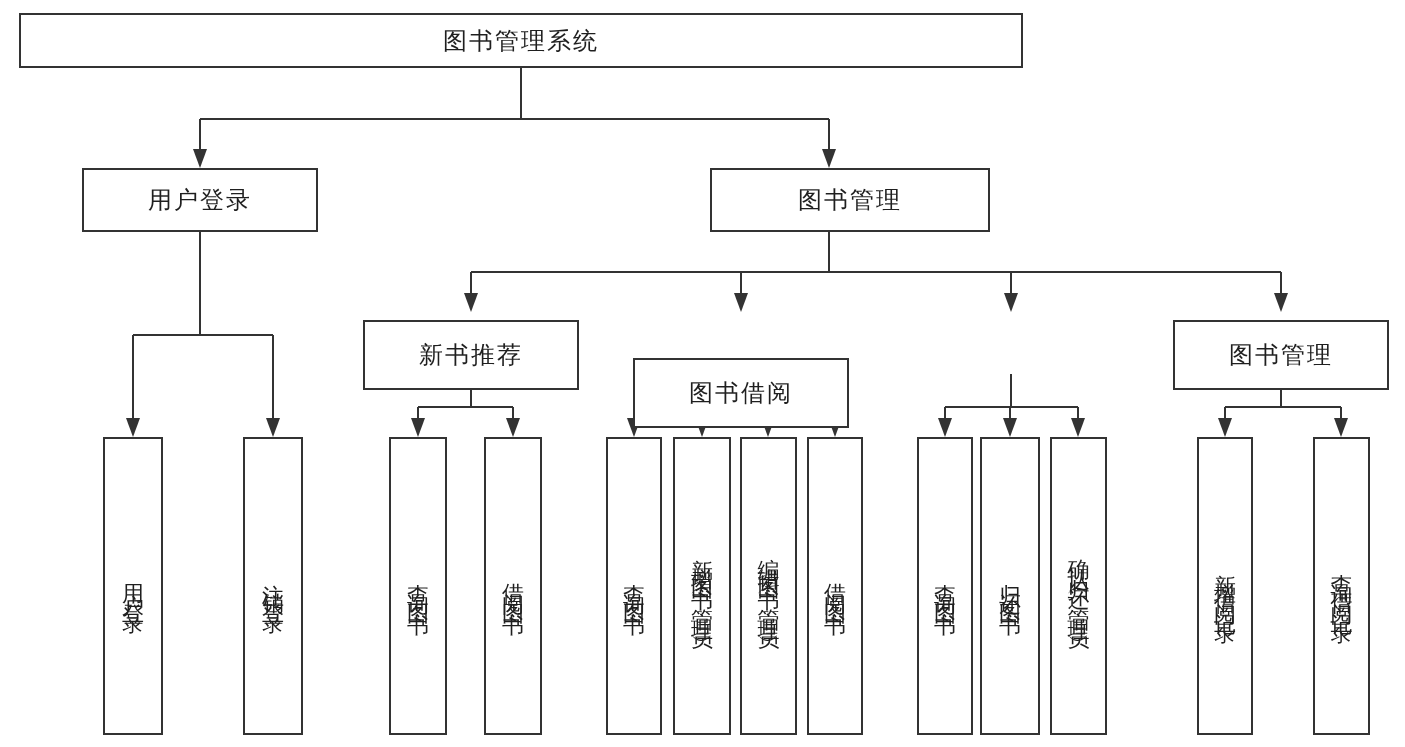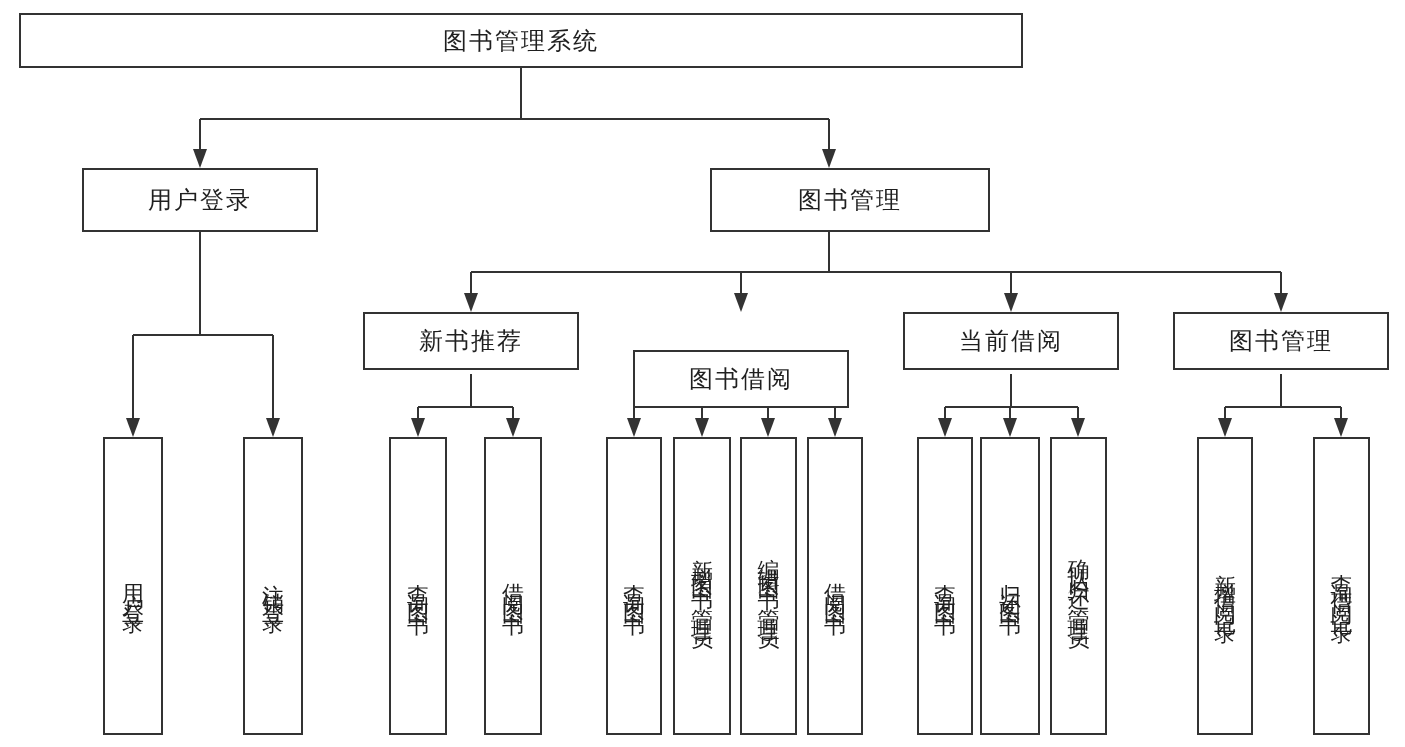--- a/index.html
+++ b/index.html
@@ -32,21 +32,21 @@
     align-items: center;
     justify-content: center;
     color: #1f1f1f;
     font-size: 24px;
     letter-spacing: 2px;
     text-align: center;
   }
   .node.root   { left: 19px;  top: 13px;  width: 1004px; height: 55px; }
   .node.l2a    { left: 82px;  top: 168px; width: 236px;  height: 64px; }
   .node.l2b    { left: 710px; top: 168px; width: 280px;  height: 64px; }
-  .node.l3     { top: 312px; width: 216px; height: 58px; }
+  .node.l3     { top: 320px; width: 216px; height: 70px; }
   .node.l3a    { left: 363px; }
   .node.l3b    { left: 633px; margin-top: 38px; }
   .node.l3c    { left: 903px; }
   .node.l3d    { left: 1173px; }
   .leaf {
     position: absolute;
     top: 437px;
     height: 298px;
     box-sizing: border-box;
     border: 2px solid #333333;
@@ -155,21 +155,20 @@
     </g>
   </svg>
 
   <div class="node root">图书管理系统</div>
 
   <div class="node l2a">用户登录</div>
   <div class="node l2b">图书管理</div>
 
   <div class="node l3 l3a">新书推荐</div>
   <div class="node l3 l3b">图书借阅</div>
-  <div class="node l3 l3c">当前借阅</div>
   <div class="node l3 l3d">图书管理</div>
 
   <div class="leaf a">用户登录</div>
   <div class="leaf b">注销登录</div>
 
   <div class="leaf c">查询图书</div>
   <div class="leaf d">借阅图书</div>
 
   <div class="leaf e">查询图书</div>
   <div class="leaf f">新增图书（管理员）</div>

